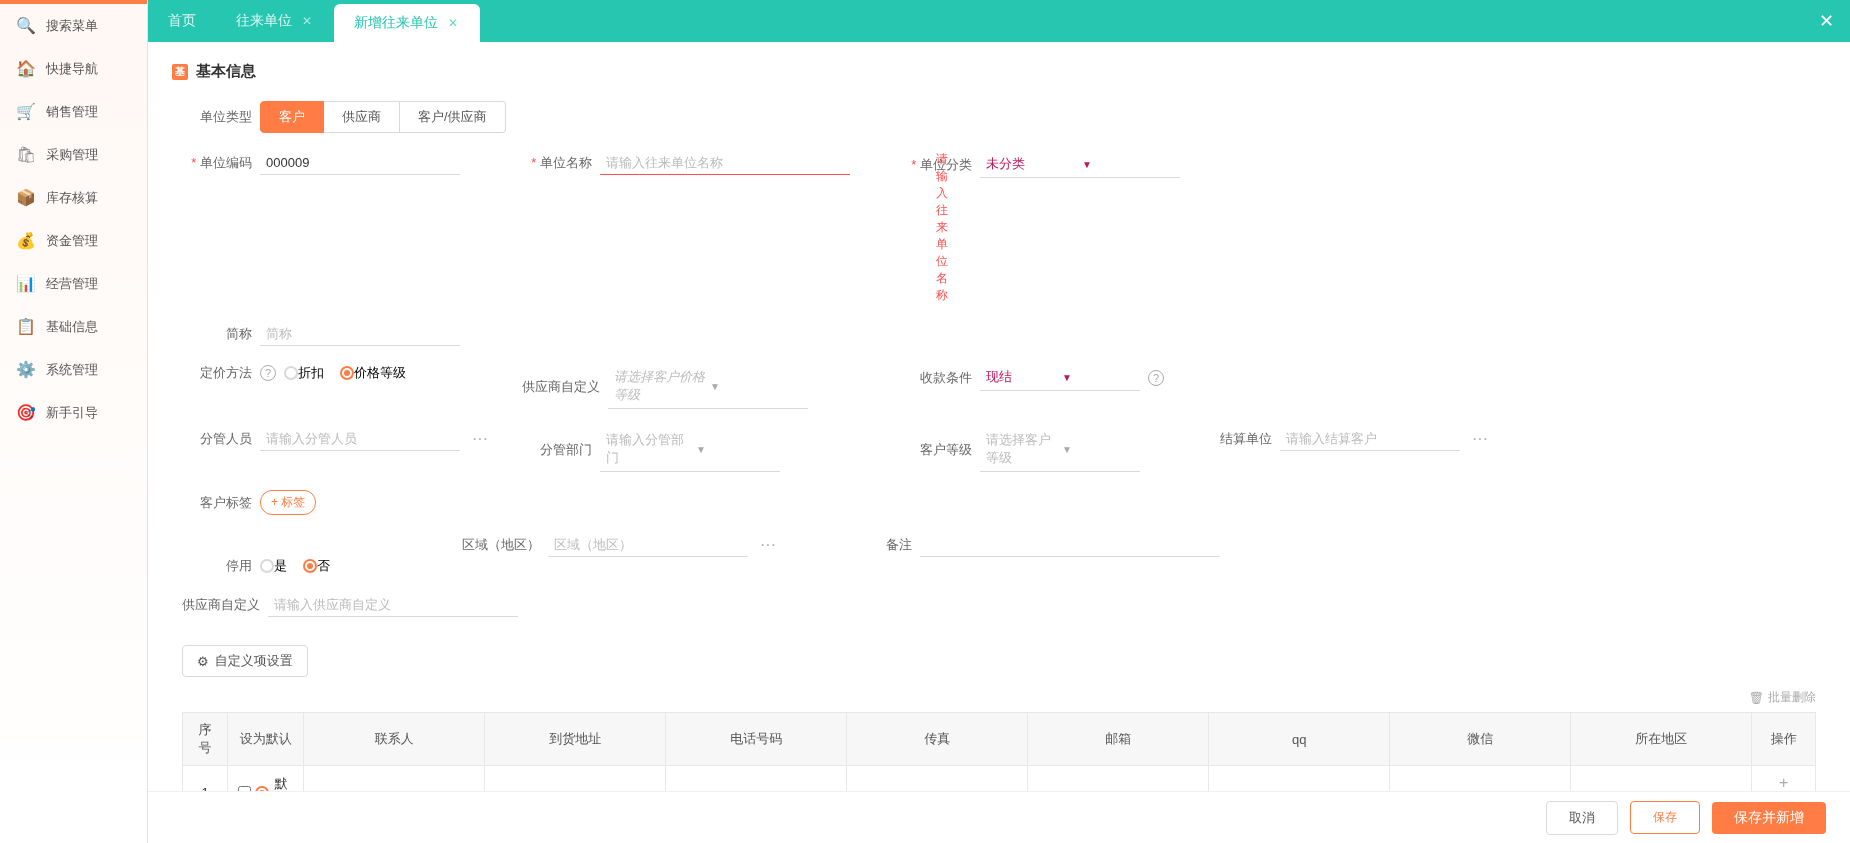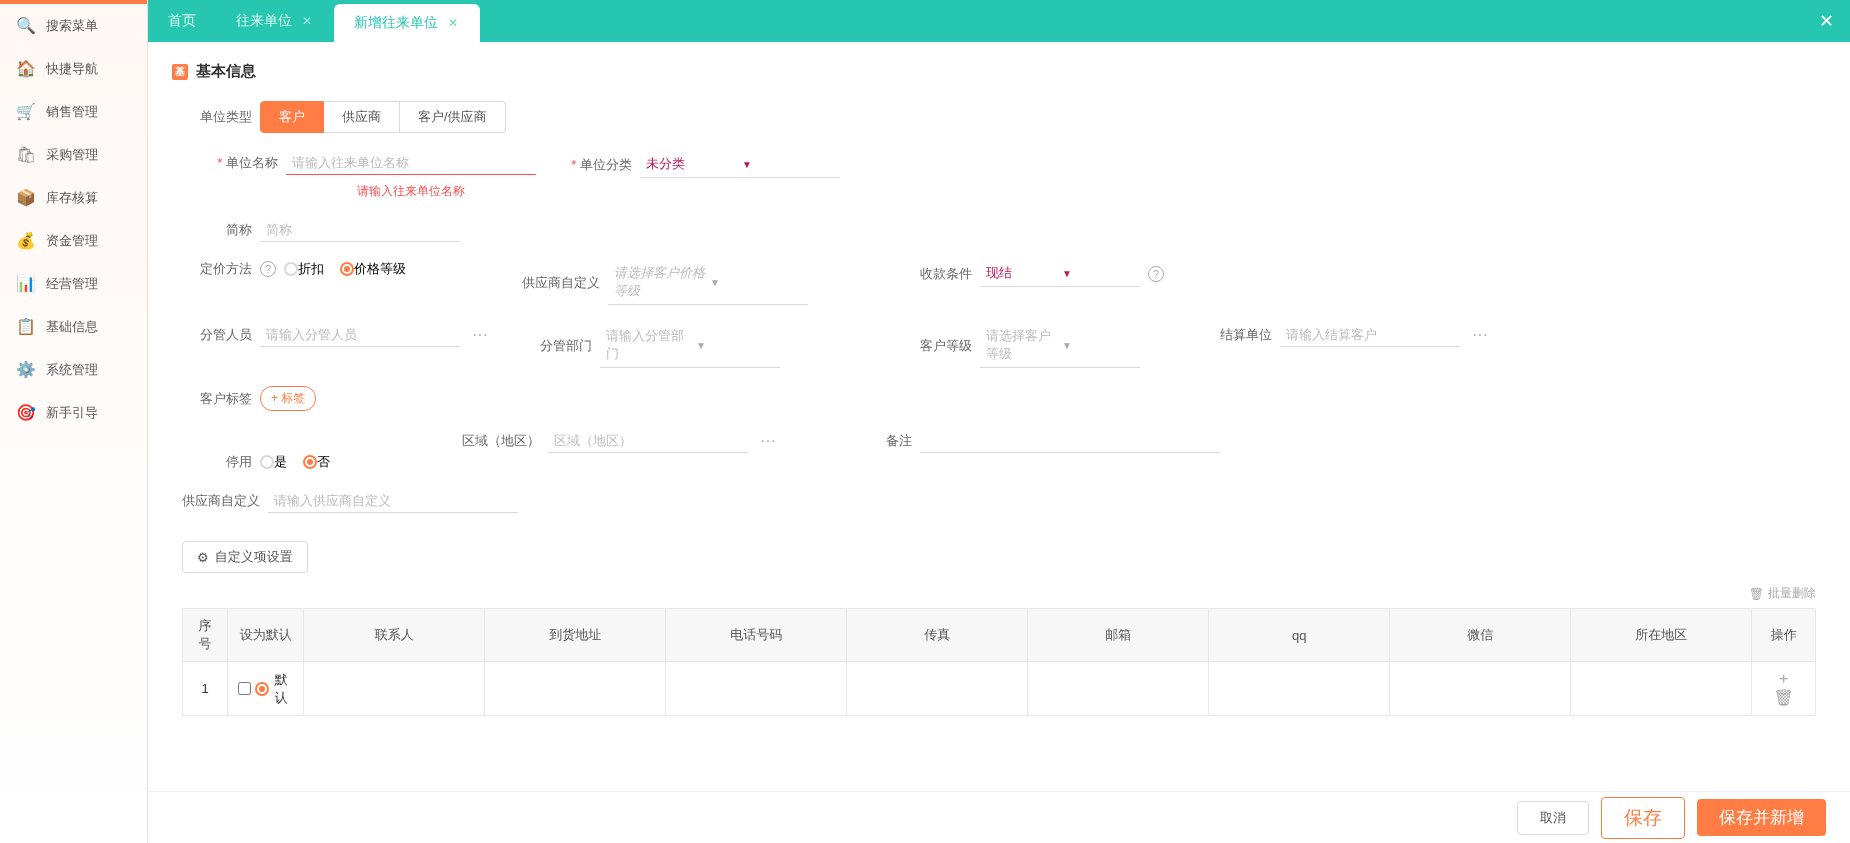--- a/index.html
+++ b/index.html
@@ -324,31 +324,31 @@
       font-size: 13px;
       color: #555;
     }
     .btn-save {
       border: 1px solid #ff7d45;
       background: #fff;
       color: #ff7d45;
       padding: 7px 22px;
       border-radius: 4px;
       cursor: pointer;
-      font-size: 19px;
+      font-size: 12px;
       text-align: center;
     }
     .btn-save-new {
       background: #ff7d45;
       color: #fff;
       border: none;
       padding: 7px 22px;
       border-radius: 4px;
       cursor: pointer;
-      font-size: 17px;
+      font-size: 14px;
     }
 
     .row-op-btn {
       color: #aaa;
       cursor: pointer;
       font-size: 16px;
       padding: 0 3px;
     }
 
     .input-field-inline {
@@ -440,21 +440,25 @@
           <span class="form-label">单位类型</span>
           <div class="type-btn-group">
             <button class="type-btn active">客户</button>
             <button class="type-btn">供应商</button>
             <button class="type-btn">客户/供应商</button>
           </div>
         </div>
       </div>
 
       <div class="form-row">
-        <div class="form-group" style="max-width: 380px; flex-direction: column; align-items: center;">
+        <div class="form-group" style="max-width: 340px;">
+          <span class="form-label required">单位编码</span>
+          <input class="form-input" type="text" value="000009" style="">
+        </div>
+        <div class="form-group" style="max-width: 380px; flex-direction: row; align-items: flex-start;">
           <div style="display:flex;align-items:center;gap:8px;">
             <span class="form-label required">单位名称</span>
             <input class="form-input form-input-wide error-border" type="text" placeholder="请输入往来单位名称" style="">
           </div>
           <div style="margin-left: 78px;">
             <span class="error-msg">请输入往来单位名称</span>
           </div>
         </div>
         <div class="form-group" style="max-width: 380px;">
           <span class="form-label required">单位分类</span>

